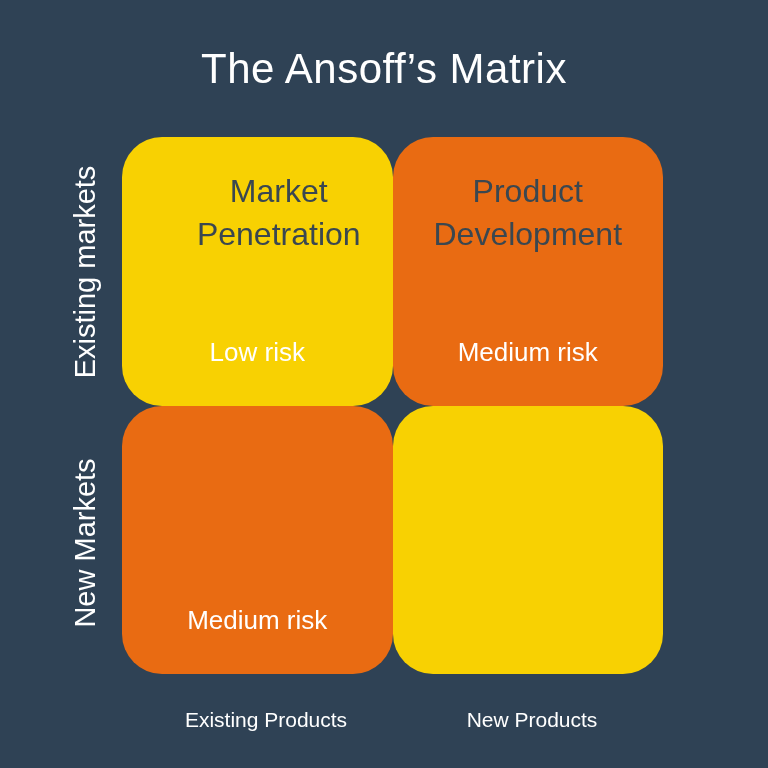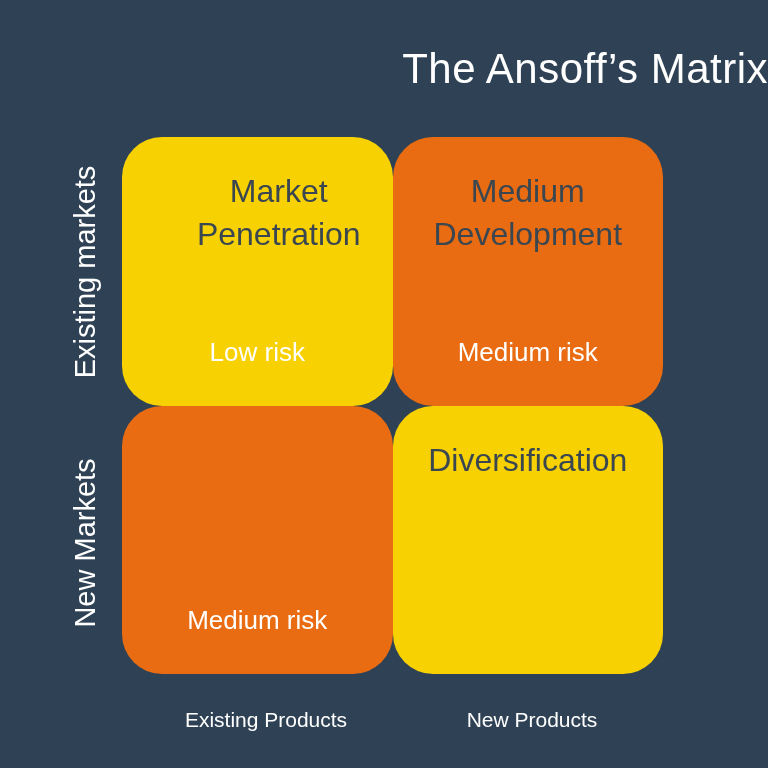--- a/index.html
+++ b/index.html
@@ -11,21 +11,21 @@
   .canvas {
     position: relative;
     width: 768px; height: 768px;
     background: var(--background, #2F4255);
     overflow: hidden;
   }
   .main-title {
     position: absolute;
     top: 42px; left: 0;
     width: 100%;
-    text-align: right;
+    text-align: center;
     font-size: 42px;
     line-height: 54px;
     font-weight: 400;
     color: var(--light-text, #fff);
     letter-spacing: 0.5px;
   }
   .matrix {
     position: absolute;
     left: 122px; top: 137px;
     width: 541px; height: 537px;
@@ -87,30 +87,29 @@
   <div class="v-label row-1">New Markets</div>
 
   <div class="matrix">
 
     <div class="quadrant" style="background: rgb(248, 209, 2); padding-left: 43px;">
       <div class="q-title">Market Penetration</div>
       <div class="q-risk">Low risk</div>
     </div>
 
     <div class="quadrant" style="background: rgb(233, 107, 18);">
-      <div class="q-title">Medium Development</div>
+      <div class="q-title">Product Development</div>
       <div class="q-risk">Medium risk</div>
     </div>
 
     <div class="quadrant" style="background: rgb(233, 107, 18);">
       <div class="q-risk">Medium risk</div>
     </div>
 
     <div class="quadrant" style="background: rgb(248, 209, 2);">
-      <div class="q-title">Diversification</div>
     </div>
 
   </div>
 
   <div class="x-label col-0">Existing Products</div>
   <div class="x-label col-1">New Products</div>
 
 </div>
 
 </body></html>

